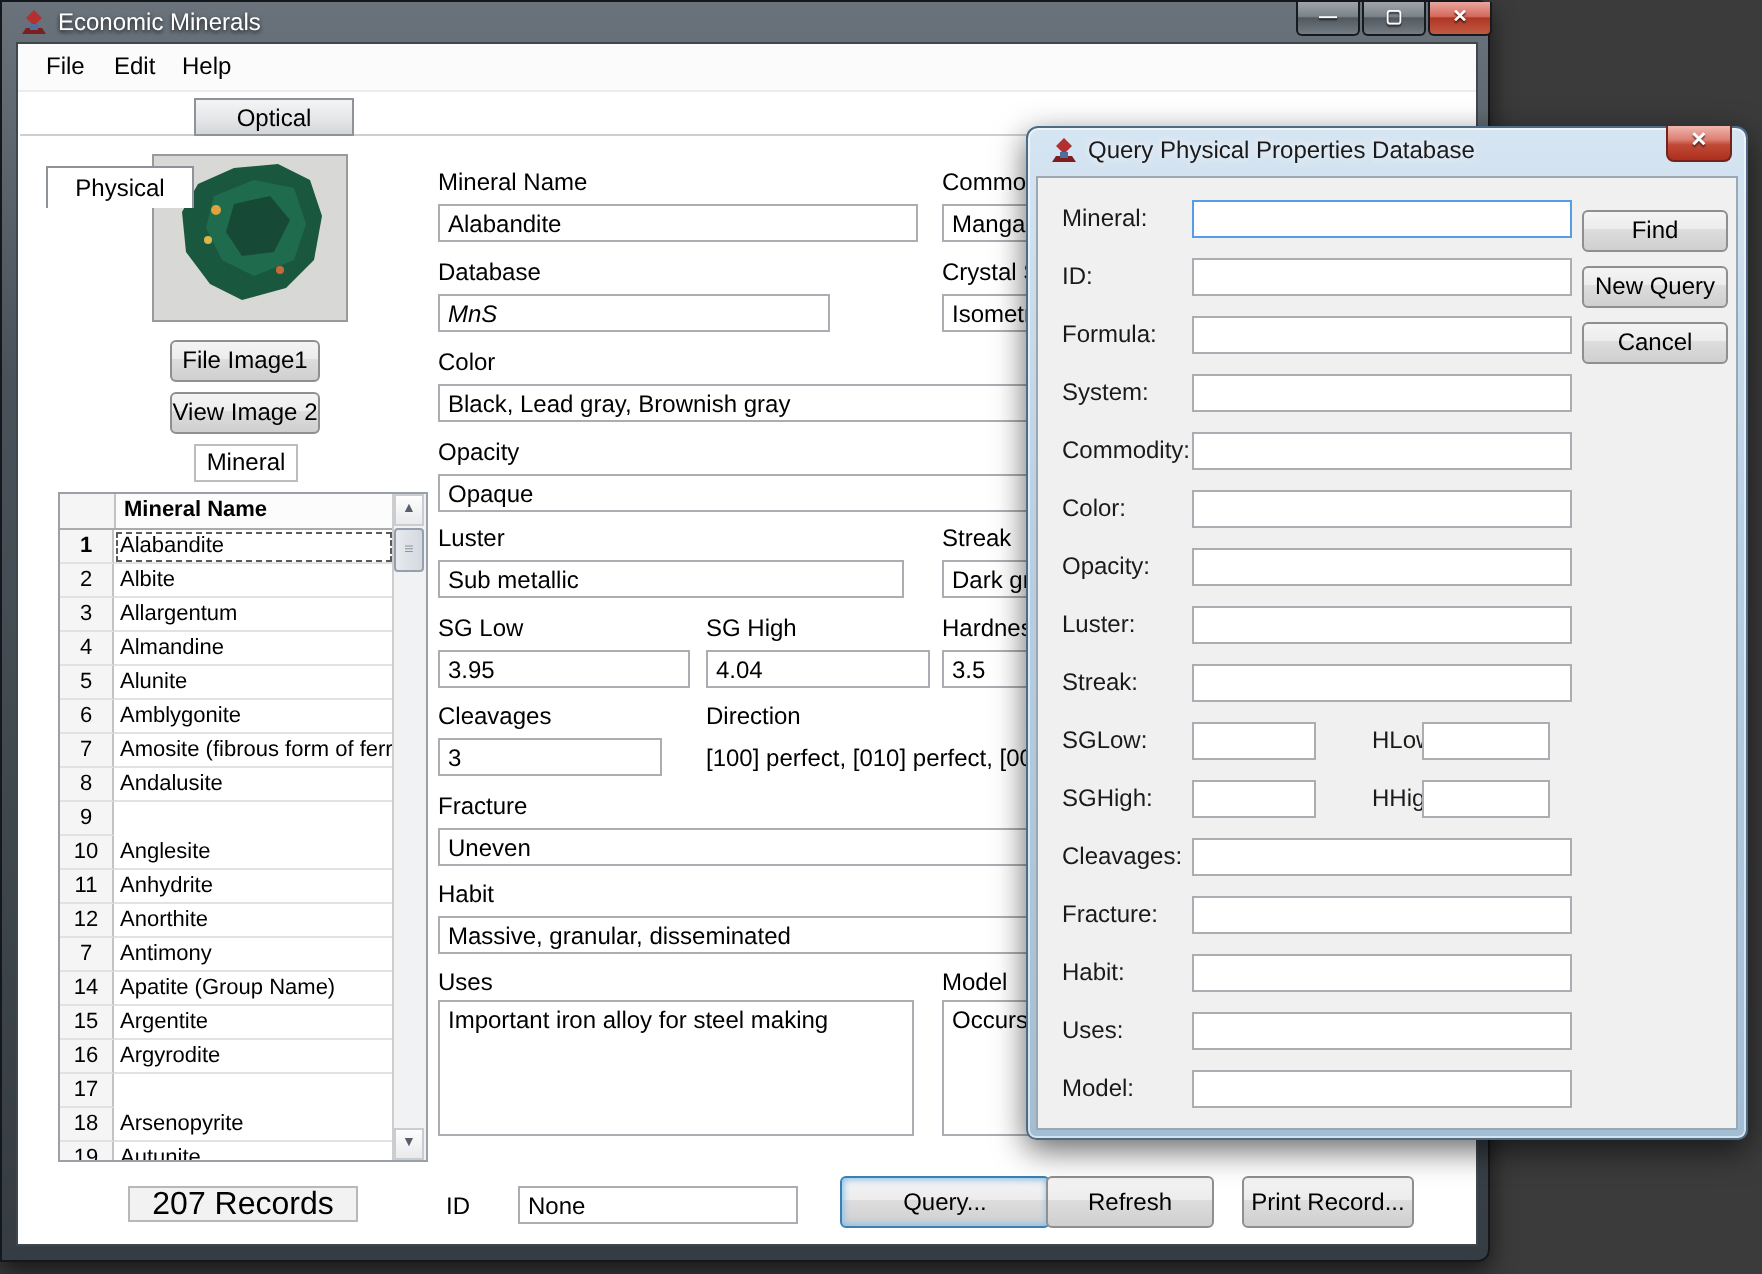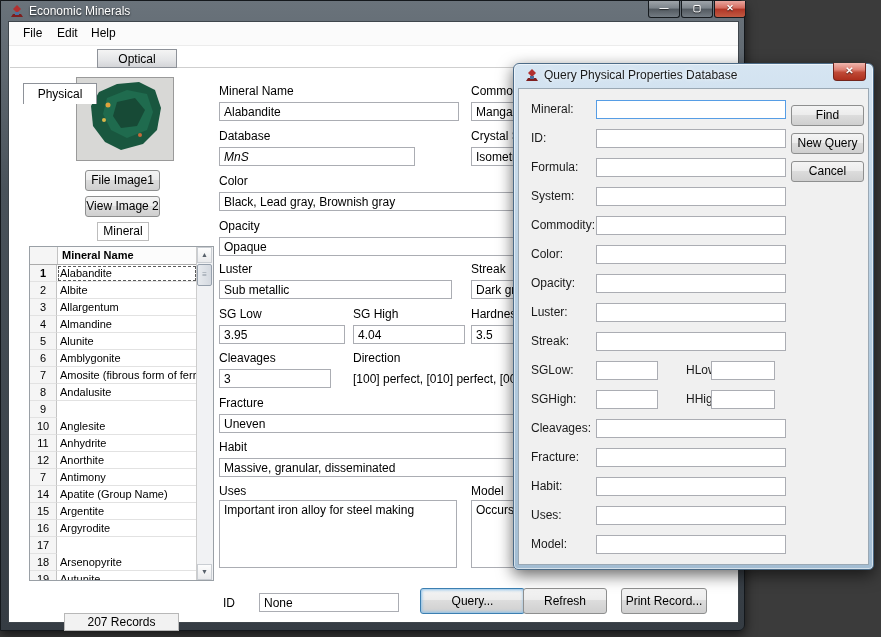--- a/index.html
+++ b/index.html
@@ -57,21 +57,21 @@
   .tbody{position:absolute;left:0;top:18px;right:16px;bottom:0;overflow:hidden;}
   .trow{display:flex;height:17px;box-sizing:border-box;}
   .tnum{width:27px;border-right:1px solid #c3c3c3;border-bottom:1px solid #e2e2e2;background:#f5f5f5;font-size:11px;text-align:center;line-height:16px;box-sizing:border-box;}
   .tname{flex:1;font-size:11px;line-height:16px;padding-left:3px;border-bottom:1px solid #e2e2e2;white-space:nowrap;overflow:hidden;box-sizing:border-box;}
   .trow.selected .tnum{font-weight:bold;}
   .trow.selected .tname{outline:1px dashed #5a5a5a;outline-offset:-2px;}
   .vscroll{position:absolute;top:0;right:0;width:16px;bottom:0;background:#f1f2f4;border-left:1px solid #cdcdcd;}
   .sb-btn{position:absolute;left:0;width:15px;height:16px;background:linear-gradient(#fdfdfd,#e9eaec);border:1px solid #c9cdd2;box-sizing:border-box;color:#57606a;font-size:7px;text-align:center;line-height:14px;}
   .sb-thumb{position:absolute;left:0;top:17px;width:15px;height:22px;background:linear-gradient(90deg,#e7eaee,#d4d9e0);border:1px solid #96a0ac;border-radius:2px;box-sizing:border-box;color:#8b95a1;font-size:8px;text-align:center;line-height:20px;}
 
-  .records{position:absolute;left:63px;top:592px;width:115px;height:18px;border:1px solid #b8b8b8;background:#f2f2f2;font-size:12px;text-align:center;line-height:17px;box-sizing:border-box;margin-top:20px;}
+  .records{position:absolute;left:63px;top:592px;width:115px;height:18px;border:1px solid #b8b8b8;background:#f2f2f2;font-size:16px;text-align:center;line-height:17px;box-sizing:border-box;}
 
   
   .lbl{position:absolute;font-size:12px;color:#000;white-space:nowrap;}
   .tb{
     position:absolute;height:19px;border:1px solid #abadb3;background:#fff;
     font-size:12px;font-family:"Liberation Sans",sans-serif;color:#000;
     padding:1px 4px;box-sizing:border-box;white-space:nowrap;overflow:hidden;
   }
   .ta{position:absolute;border:1px solid #abadb3;background:#fff;font-size:12px;padding:2px 4px;box-sizing:border-box;overflow:hidden;}
   .plain-value{position:absolute;font-size:12px;white-space:nowrap;overflow:hidden;}

